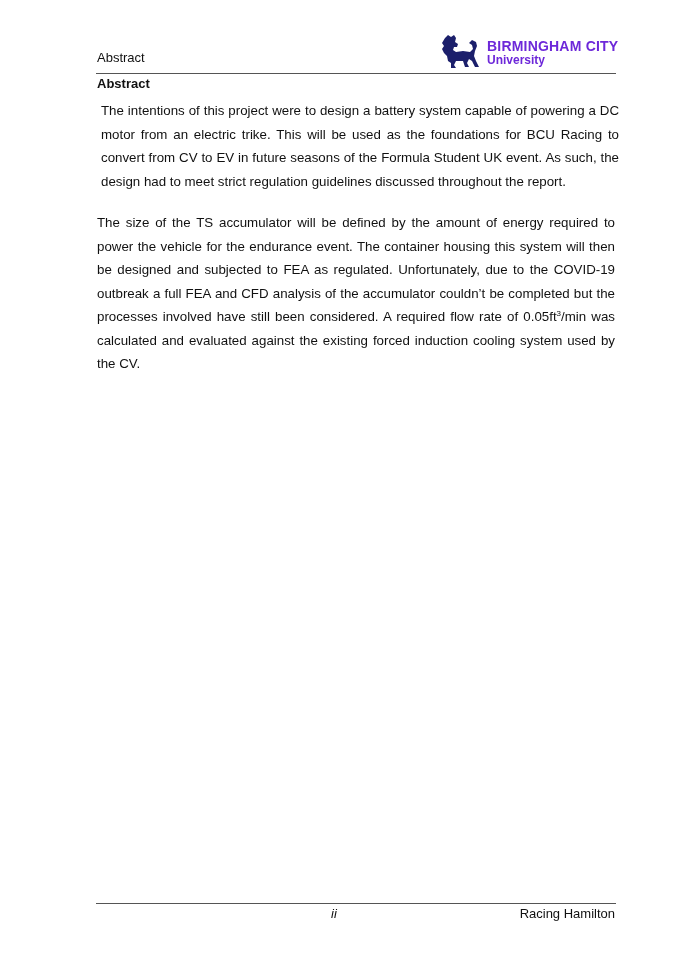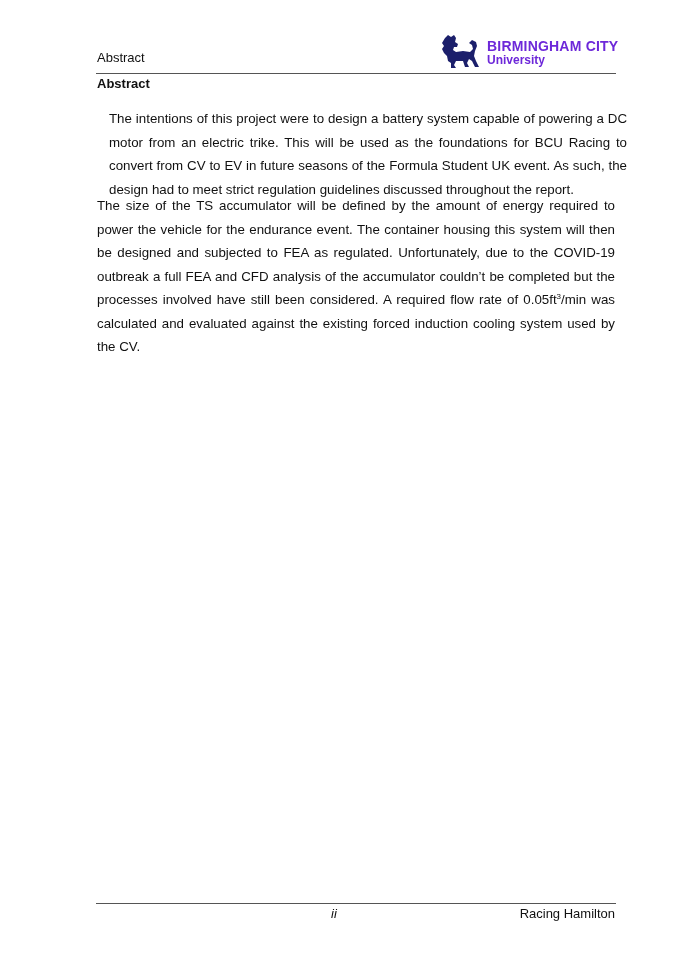--- a/index.html
+++ b/index.html
@@ -9,21 +9,21 @@
   .logo { position: absolute; left: 439px; top: 34px; display: flex; align-items: center; }
   .logo svg { width: 42px; height: 36px; }
   .logo-text { margin-left: 6px; color: #6d28d9; line-height: 1; }
   .logo-main { font-size: 14px; font-weight: bold; letter-spacing: 0.2px; }
   .logo-sub { font-size: 12px; font-weight: bold; margin-top: 1px; }
   .rule-top { position: absolute; left: 96px; top: 73px; width: 520px; height: 1px; background: #555; }
   .section-title { position: absolute; left: 97px; top: 76px; font-size: 13px; font-weight: bold; }
   .para { position: absolute; left: 97px; width: 518px; font-size: 13.3px; line-height: 23.5px;
           text-align: justify; }
   .p1 { top: 95px; }
-  .p2 { top: 194px; }
+  .p2 { top: 211px; }
   sup { font-size: 8px; line-height: 0; vertical-align: super; }
   .rule-bottom { position: absolute; left: 96px; top: 903px; width: 520px; height: 1px; background: #555; }
   .page-num { position: absolute; left: 331px; top: 906px; font-size: 13px; font-style: italic; }
   .author { position: absolute; right: 65px; top: 906px; font-size: 13px; }
 </style>
 </head>
 <body>
 
 <div class="header-label">Abstract</div>
 
@@ -34,20 +34,20 @@
   <div class="logo-text">
     <div class="logo-main">BIRMINGHAM CITY</div>
     <div class="logo-sub">University</div>
   </div>
 </div>
 
 <div class="rule-top"></div>
 
 <div class="section-title">Abstract</div>
 
-<p class="para p1" style="margin:12px;">The intentions of this project were to design a battery system capable of powering a DC motor from an electric trike. This will be used as the foundations for BCU Racing to convert from CV to EV in future seasons of the Formula Student UK event. As such, the design had to meet strict regulation guidelines discussed throughout the report.</p>
+<p class="para p1" style="margin:4px;">The intentions of this project were to design a battery system capable of powering a DC motor from an electric trike. This will be used as the foundations for BCU Racing to convert from CV to EV in future seasons of the Formula Student UK event. As such, the design had to meet strict regulation guidelines discussed throughout the report.</p>
 
 <p class="para p2" style="margin:0;"><span>The size of the TS accumulator will be defined by the amount of energy required to power the vehicle for the endurance event. The container housing this system will then be designed and subjected to FEA as regulated. Unfortunately, due to the COVID-19 outbreak a full FEA and CFD analysis of the accumulator couldn’t be completed but the processes involved have still been considered.  A required flow rate of 0.05ft</span><sup>3</sup><span>/min was calculated and evaluated against the existing forced induction cooling system used by the CV.</span></p>
 
 <div class="rule-bottom"></div>
 
 <div class="page-num">ii</div>
 <div class="author">Racing Hamilton</div>
 
 </body></html>

